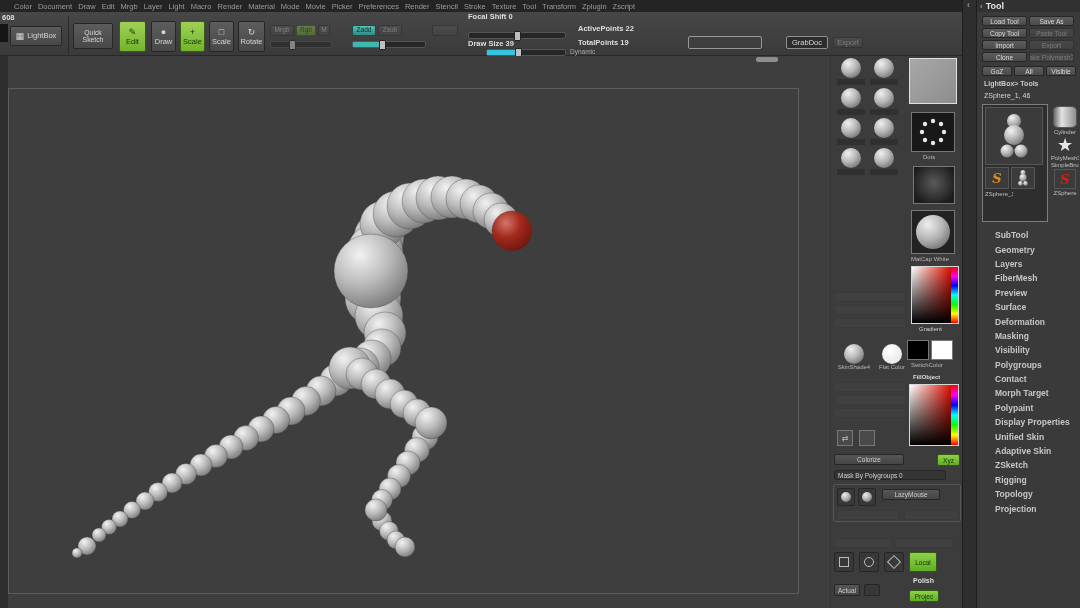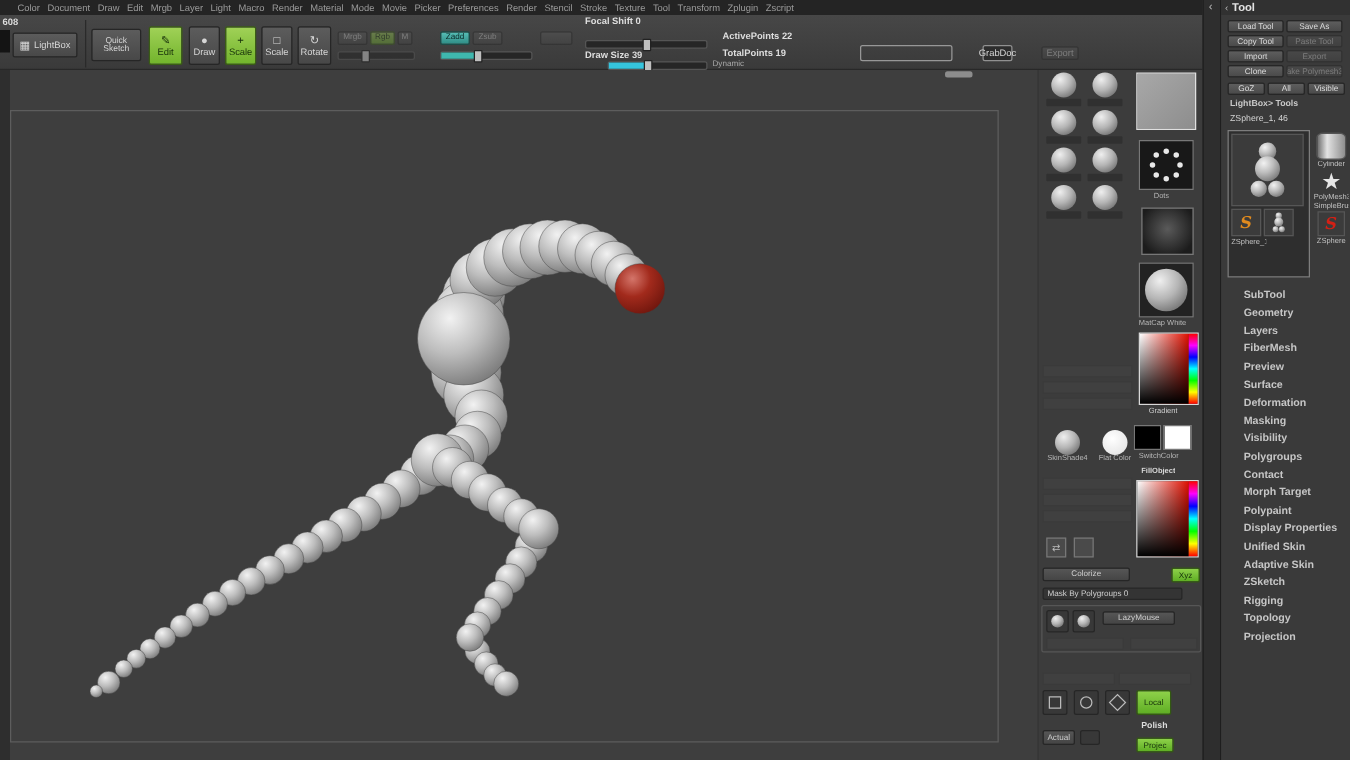--- a/index.html
+++ b/index.html
@@ -188,21 +188,21 @@
     <div class="slider" style="left:486px;top:37px;width:78px;">
       <div class="fill" style="width:30px;"></div>
       <div class="knob" style="left:28px;"></div>
     </div>
     <div class="lbl dim" style="left:570px;top:36px;font-size:6.5px;">Dynamic</div>
 
     <div class="lbl" style="left:578px;top:12px;">ActivePoints 22</div>
     <div class="lbl" style="left:578px;top:26px;">TotalPoints 19</div>
 
     <div class="abs" style="left:688px;top:24px;width:74px;height:13px;border:1px solid #979797;border-radius:2px;"></div>
-    <div class="btn dark" style="left:786px;top:24px;width:24px;height:13px;">
+    <div class="btn dark" style="left:786px;top:24px;width:42px;height:13px;">
         <span>GrabDoc</span>
       </div>
     <div class="btn faded" style="left:833px;top:25px;width:30px;height:11px;">
         <span>Export</span>
       </div>
   </div>
 
   <div class="left-strip"></div>
   <div class="canvas">
     <div class="doc-frame"></div>

